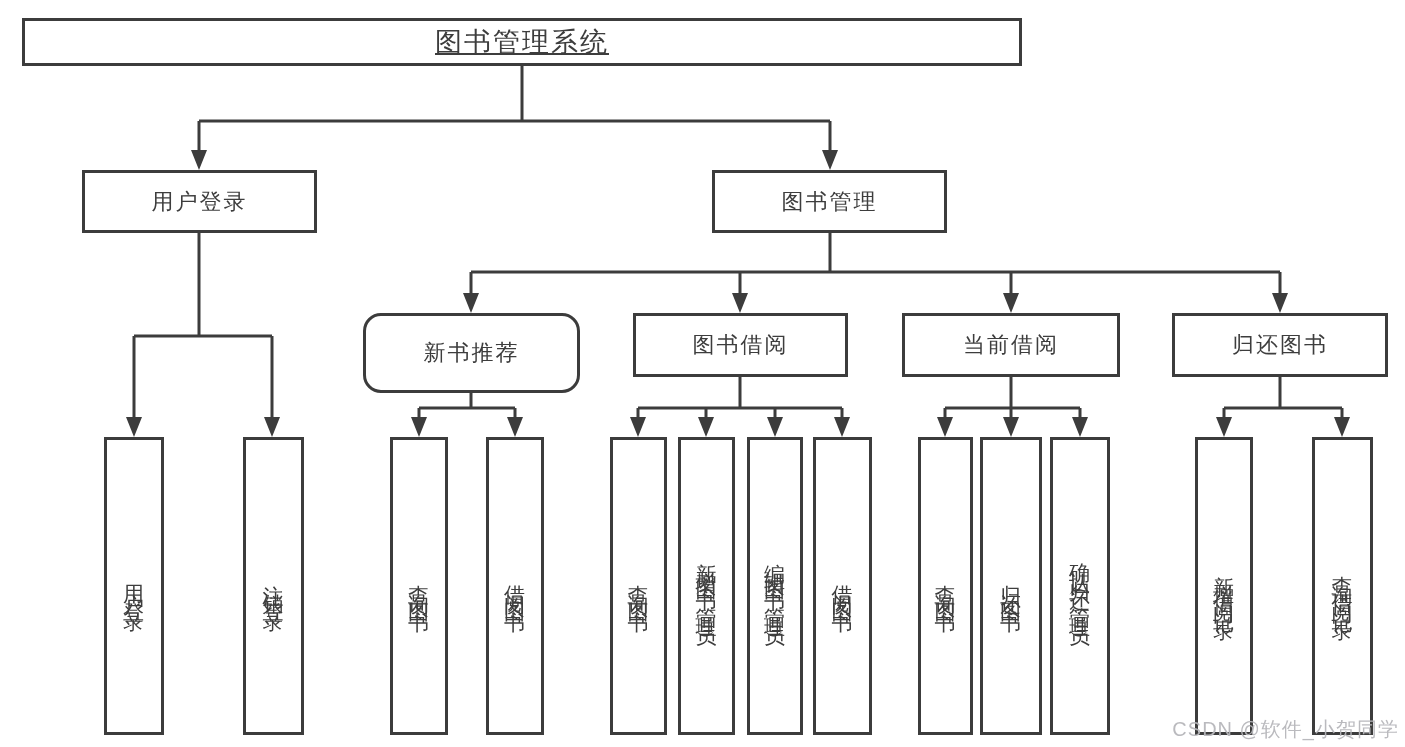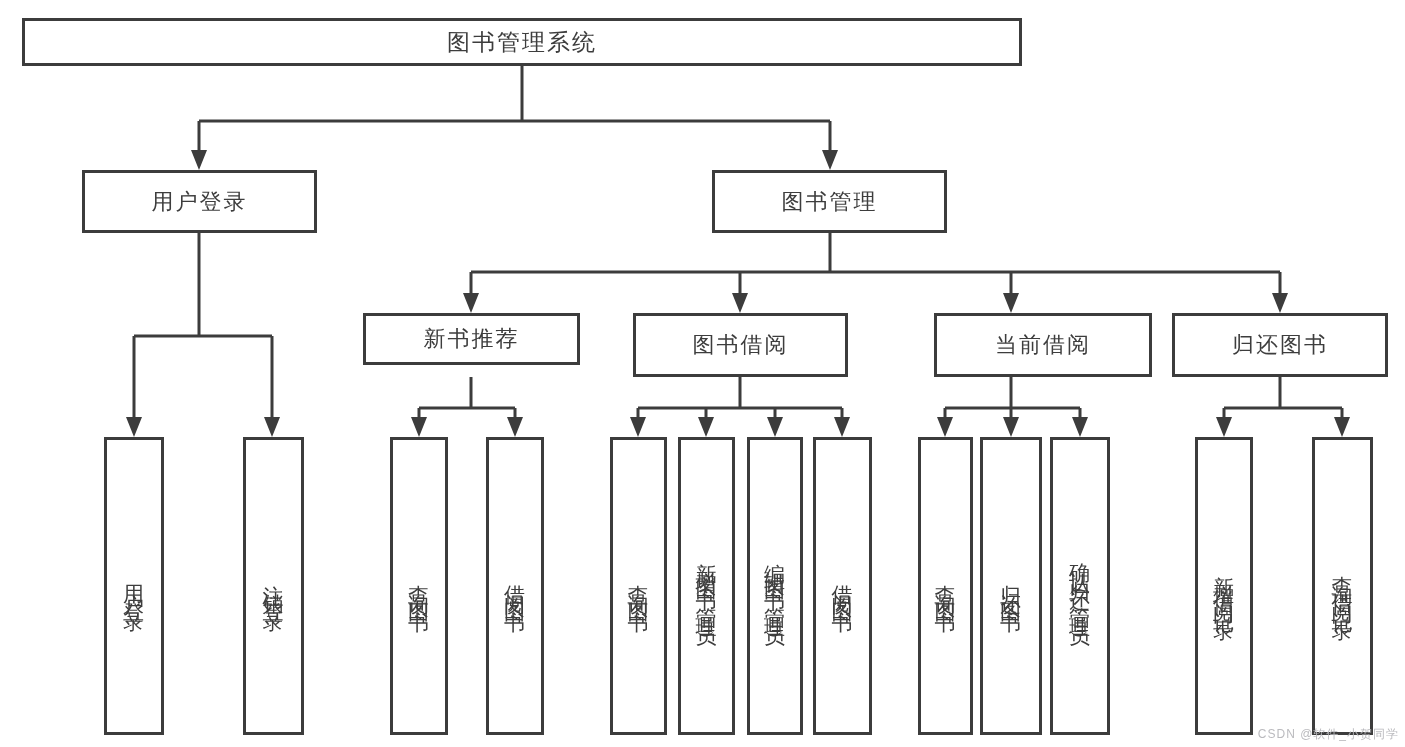--- a/index.html
+++ b/index.html
@@ -24,42 +24,42 @@
     position:absolute;
     box-sizing:border-box;
     border:3px solid var(--line);
     background:#fff;
     display:flex;align-items:center;justify-content:center;
     color:var(--text);
     font-size:22px;
     letter-spacing:2px;
     white-space:nowrap;
   }
-  .root{font-size:23px;}
+  .root{font-size:27px;text-decoration:underline;}
   .vbox{
     position:absolute;
     top:437px;height:298px;
     box-sizing:border-box;
     border:3px solid var(--line);
     background:#fff;
     display:flex;align-items:center;justify-content:center;
     color:var(--text);
   }
   .vtext{
     writing-mode:vertical-rl;
     text-orientation:mixed;
     font-size:21px;
     letter-spacing:9px;
     line-height:1;
     white-space:nowrap;
   }
   .watermark{
     position:absolute;
     right:6px;bottom:4px;
-    font-size:12px;
+    font-size:20px;
     color:var(--wm);
     letter-spacing:1px;
     z-index:5;
     opacity:.95;
     white-space:nowrap;
   }
 </style>
 </head>
 <body>
 
@@ -87,23 +87,23 @@
 
     <path d="M1280 377 V408 M1224 408 H1342 M1224 408 V421 M1342 408 V421" fill="none" stroke="currentColor" stroke-width="3"></path>
     <path d="M1216 417 L1232 417 L1224 437 Z M1334 417 L1350 417 L1342 437 Z" fill="currentColor"></path>
   </svg>
 
   <div class="hbox root" style="left:22px;top:18px;width:1000px;height:48px;">图书管理系统</div>
 
   <div class="hbox" style="left:82px;top:170px;width:235px;height:63px;">用户登录</div>
   <div class="hbox" style="left:712px;top:170px;width:235px;height:63px;font-family:Liberation Serif, serif;">图书管理</div>
 
-  <div class="hbox" style="left:363px;top:313px;width:217px;height:52px;">新书推荐</div>
+  <div class="hbox" style="left:363px;top:313px;width:217px;height:80px;border-radius:18px;">新书推荐</div>
   <div class="hbox" style="left:633px;top:313px;width:215px;height:64px;">图书借阅</div>
-  <div class="hbox" style="left:902px;top:313px;width:218px;height:64px;margin-left:32px;">当前借阅</div>
+  <div class="hbox" style="left:902px;top:313px;width:218px;height:64px;">当前借阅</div>
   <div class="hbox" style="left:1172px;top:313px;width:216px;height:64px;">归还图书</div>
 
   <div class="vbox" style="left:104px;width:60px;">
     <span class="vtext">用户登录</span>
   </div>
   <div class="vbox" style="left:243px;width:61px;">
     <span class="vtext">注销登录</span>
   </div>
 
   <div class="vbox" style="left:390px;width:58px;">

